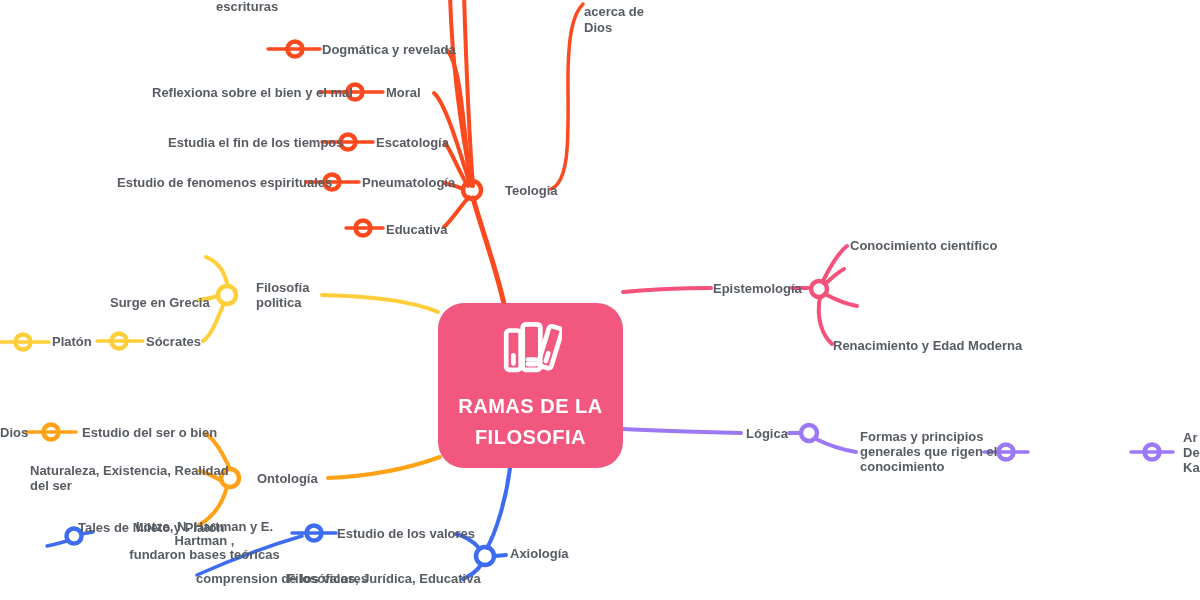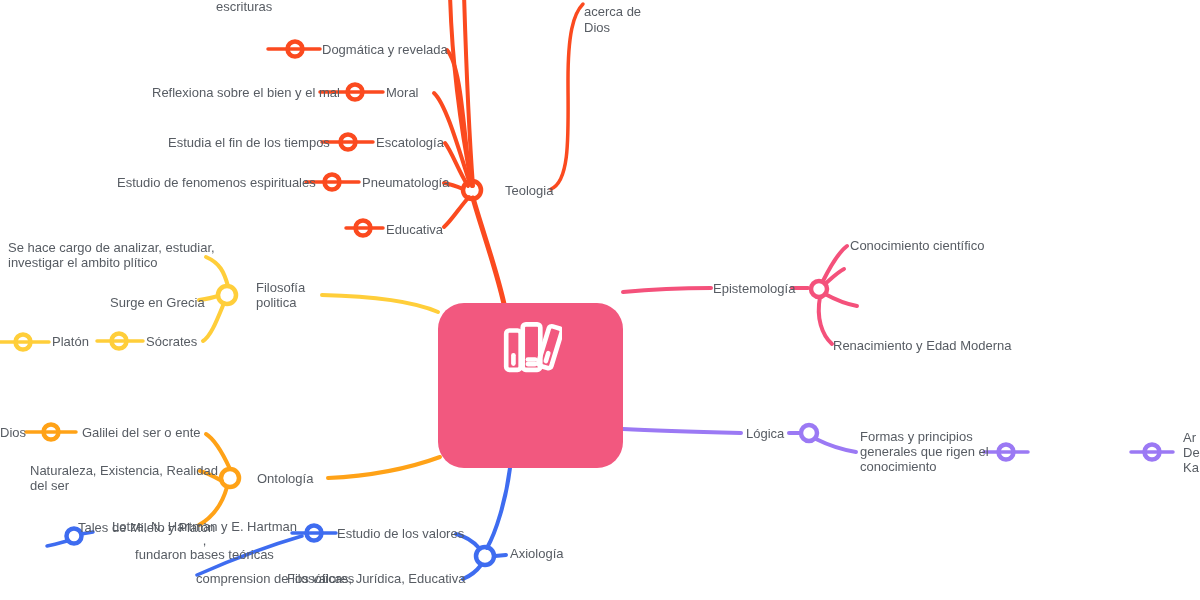--- a/index.html
+++ b/index.html
@@ -17,20 +17,21 @@
   .st-orange{stroke:var(--orange);}
   .st-purple{stroke:var(--purple);}
   .st-blue{stroke:var(--blue);}
   .w4{stroke-width:4px;}
   .w5{stroke-width:5px;}
   .w35{stroke-width:3.5px;}
   .knot{fill:#ffffff;stroke-width:4.5px;}
   .t{
     position:absolute;font-size:13px;line-height:15px;color:var(--text);
     white-space:pre-line;
+    font-weight:bold;
   }
   .center-node{
     position:absolute;left:438px;top:303px;width:185px;height:165px;
     background:var(--center);border-radius:26px;
   }
   .center-title{
     position:absolute;left:438px;top:391px;width:185px;text-align:center;
     color:#ffffff;font-size:20px;font-weight:bold;line-height:31px;
     white-space:pre-line;letter-spacing:.5px;
   }
@@ -131,49 +132,49 @@
       <line x1="13" y1="40" x2="13" y2="48"></line>
       <rect x="22" y="10" width="17" height="44" rx="3"></rect>
       <line x1="27" y1="44" x2="34" y2="44"></line>
       <line x1="27" y1="48.5" x2="34" y2="48.5"></line>
       <g transform="rotate(17 48 32)">
         <rect x="42" y="12" width="13" height="40" rx="3"></rect>
         <line x1="48.5" y1="38" x2="48.5" y2="46"></line>
       </g>
     </g>
   </svg>
+  <div class="center-title">RAMAS DE LA
+FILOSOFIA</div>
 
   <div class="t" style="left:216px;top:-1px">escrituras</div>
   <div class="t" style="left:584px;top:-12px;line-height:16px">razonamiento
 acerca de
 Dios</div>
   <div class="t" style="left:505px;top:183px">Teologia</div>
   <div class="t" style="left:322px;top:42px">Dogmática y revelada</div>
   <div class="t" style="left:152px;top:85px">Reflexiona sobre el bien y el mal</div>
   <div class="t" style="left:386px;top:85px">Moral</div>
   <div class="t" style="left:168px;top:135px">Estudia el fin de los tiempos</div>
   <div class="t" style="left:376px;top:135px">Escatología</div>
   <div class="t" style="left:117px;top:175px">Estudio de fenomenos espirituales</div>
   <div class="t" style="left:362px;top:175px">Pneumatología</div>
   <div class="t" style="left:386px;top:222px">Educativa</div>
 
   <div class="t" style="left:713px;top:281px">Epistemología</div>
   <div class="t" style="left:850px;top:238px">Conocimiento científico</div>
   <div class="t" style="left:833px;top:338px">Renacimiento y Edad Moderna</div>
 
-  <div class="t" style="left:8px;top:240px">Se hace cargo de analizar, estudiar,
-investigar el ambito plítico</div>
   <div class="t" style="left:256px;top:280px">Filosofía
 politica</div>
   <div class="t" style="left:110px;top:295px">Surge en Grecia</div>
   <div class="t" style="left:146px;top:334px">Sócrates</div>
   <div class="t" style="left:52px;top:334px">Platón</div>
 
   <div class="t" style="left:257px;top:471px">Ontología</div>
-  <div class="t" style="left:82px;top:425px">Galilei del ser o ente</div>
+  <div class="t" style="left:82px;top:425px">Estudio del ser o bien</div>
   <div class="t" style="left:0px;top:425px">Dios</div>
   <div class="t" style="left:30px;top:463px">Naturaleza, Existencia, Realidad
 del ser</div>
 
   <div class="t" style="left:746px;top:426px">Lógica</div>
   <div class="t" style="left:860px;top:429px">Formas y principios
 generales que rigen el
 conocimiento</div>
   <div class="t" style="left:1183px;top:430px">Ar
 De

